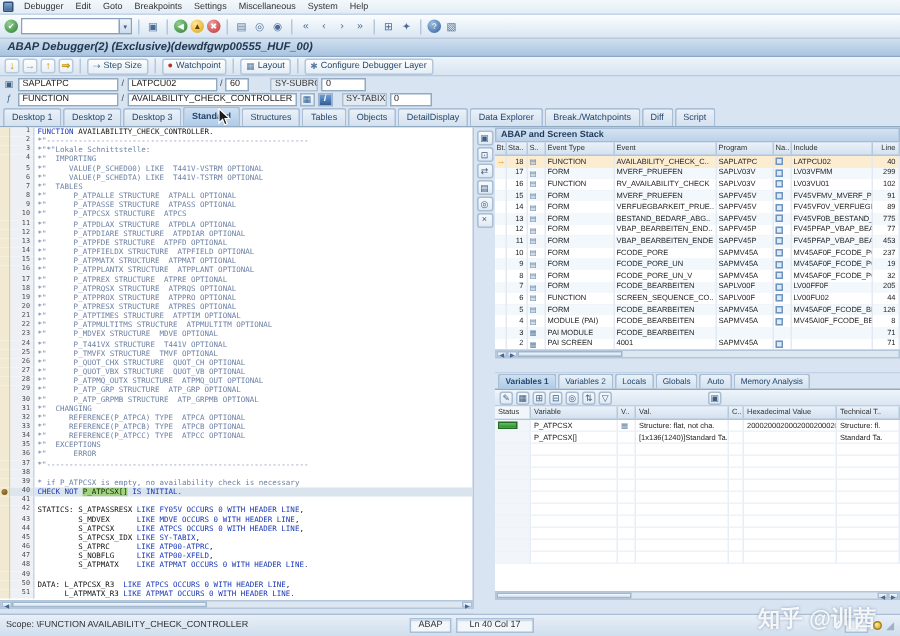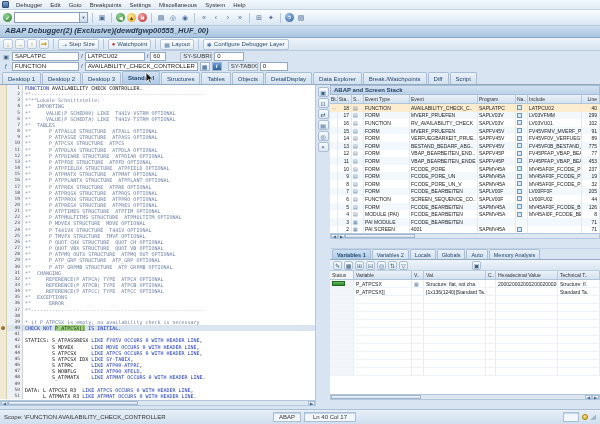--- a/index.html
+++ b/index.html
@@ -922,20 +922,21 @@
   <div class="statusbar">
     <div class="scopetxt">Scope: \FUNCTION AVAILABILITY_CHECK_CONTROLLER</div>
     <div class="sbfield" style="width:28px">ABAP</div>
     <div class="sbfield" style="width:52px">Ln 40 Col 17</div>
     <div style="flex:1"></div>
     <div class="sbfield" style="width:16px"></div>
     <div class="statdot"></div>
     <div class="grip">◢</div>
   </div>
 
+  <div class="watermark">知乎 @训茜</div>
 
   <div class="mcursor">
     <svg width="9" height="12" viewBox="0 0 9 12">
         <path d="M1,0.5 L1,10 L3.4,7.6 L4.8,11.2 L6.4,10.5 L5,7 L8,7 Z" fill="#1a1a1a" stroke="#ffffff" stroke-width="0.8"></path>
       </svg>
   </div>
 
 </div>
 
 </body></html>

